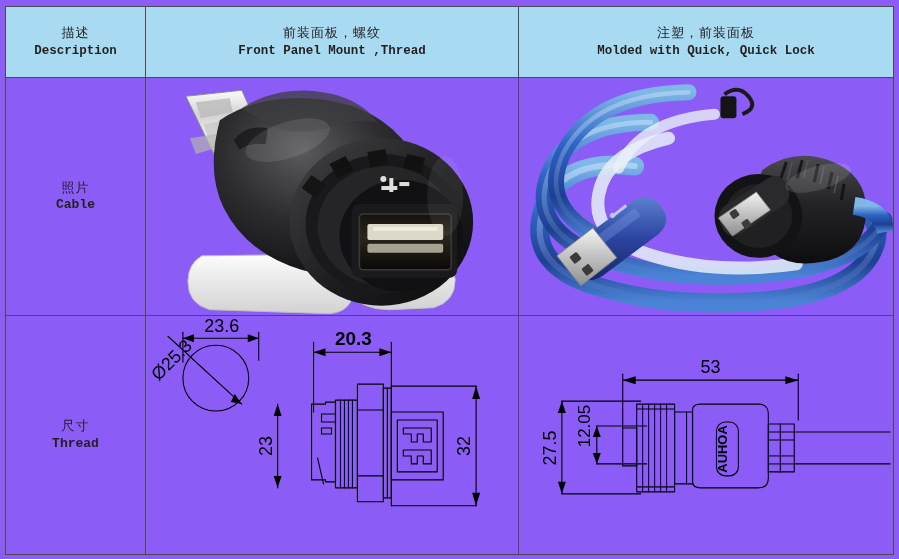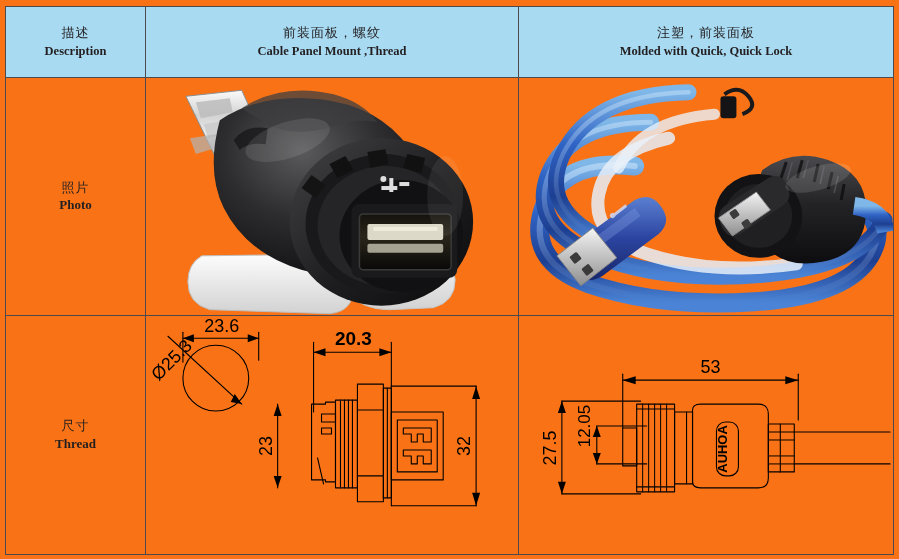--- a/index.html
+++ b/index.html
@@ -11,21 +11,21 @@
   body {
     width: 899px;
     height: 559px;
     font-family: "Liberation Sans", sans-serif;
     overflow: hidden;
   }
   #page {
     position: relative;
     width: 899px;
     height: 559px;
-    background: #f97316;
+    background: #8b5cf6;
   }
   .spec-table {
     position: absolute;
     left: 5px;
     top: 6px;
     width: 888px;
     height: 547px;
     border-collapse: collapse;
     table-layout: fixed;
   }
@@ -51,21 +51,21 @@
     color: #231f20;
     line-height: 1.45;
     letter-spacing: 1px;
     font-family: "DejaVu Sans", sans-serif;
   }
   .en {
     font-size: 12.5px;
     font-weight: bold;
     color: #231f20;
     line-height: 1.3;
-    font-family: Liberation Serif, serif;
+    font-family: Liberation Mono, monospace;
   }
   .rowlabel .cn { font-size: 13px; }
   .rowlabel .en { font-size: 13px; }
 
   .cellwrap {
     position: relative;
     width: 100%;
     height: 100%;
     display: flex;
     align-items: center;
@@ -93,40 +93,40 @@
           <div>
             <div class="cn">描述</div>
             <div class="en">Description</div>
           </div>
         </div>
       </td>
       <td>
         <div class="cellwrap">
           <div>
             <div class="cn">前装面板，螺纹</div>
-            <div class="en">Cable Panel Mount ,Thread</div>
+            <div class="en">Front Panel Mount ,Thread</div>
           </div>
         </div>
       </td>
       <td>
         <div class="cellwrap">
           <div>
             <div class="cn">注塑，前装面板</div>
             <div class="en">Molded with Quick, Quick Lock</div>
           </div>
         </div>
       </td>
     </tr>
 
     <tr class="photo-row">
       <td class="rowlabel">
         <div class="cellwrap">
           <div>
             <div class="cn">照片</div>
-            <div class="en">Photo</div>
+            <div class="en">Cable</div>
           </div>
         </div>
       </td>
 
       <td>
         <div class="cellwrap">
           <svg class="svg-fill" width="373" height="237" viewBox="0 0 373 237">
             <defs>
               <radialGradient id="blkA" cx="42%" cy="30%" r="78%">
                 <stop offset="0%" stop-color="#5a5a5c"></stop>

